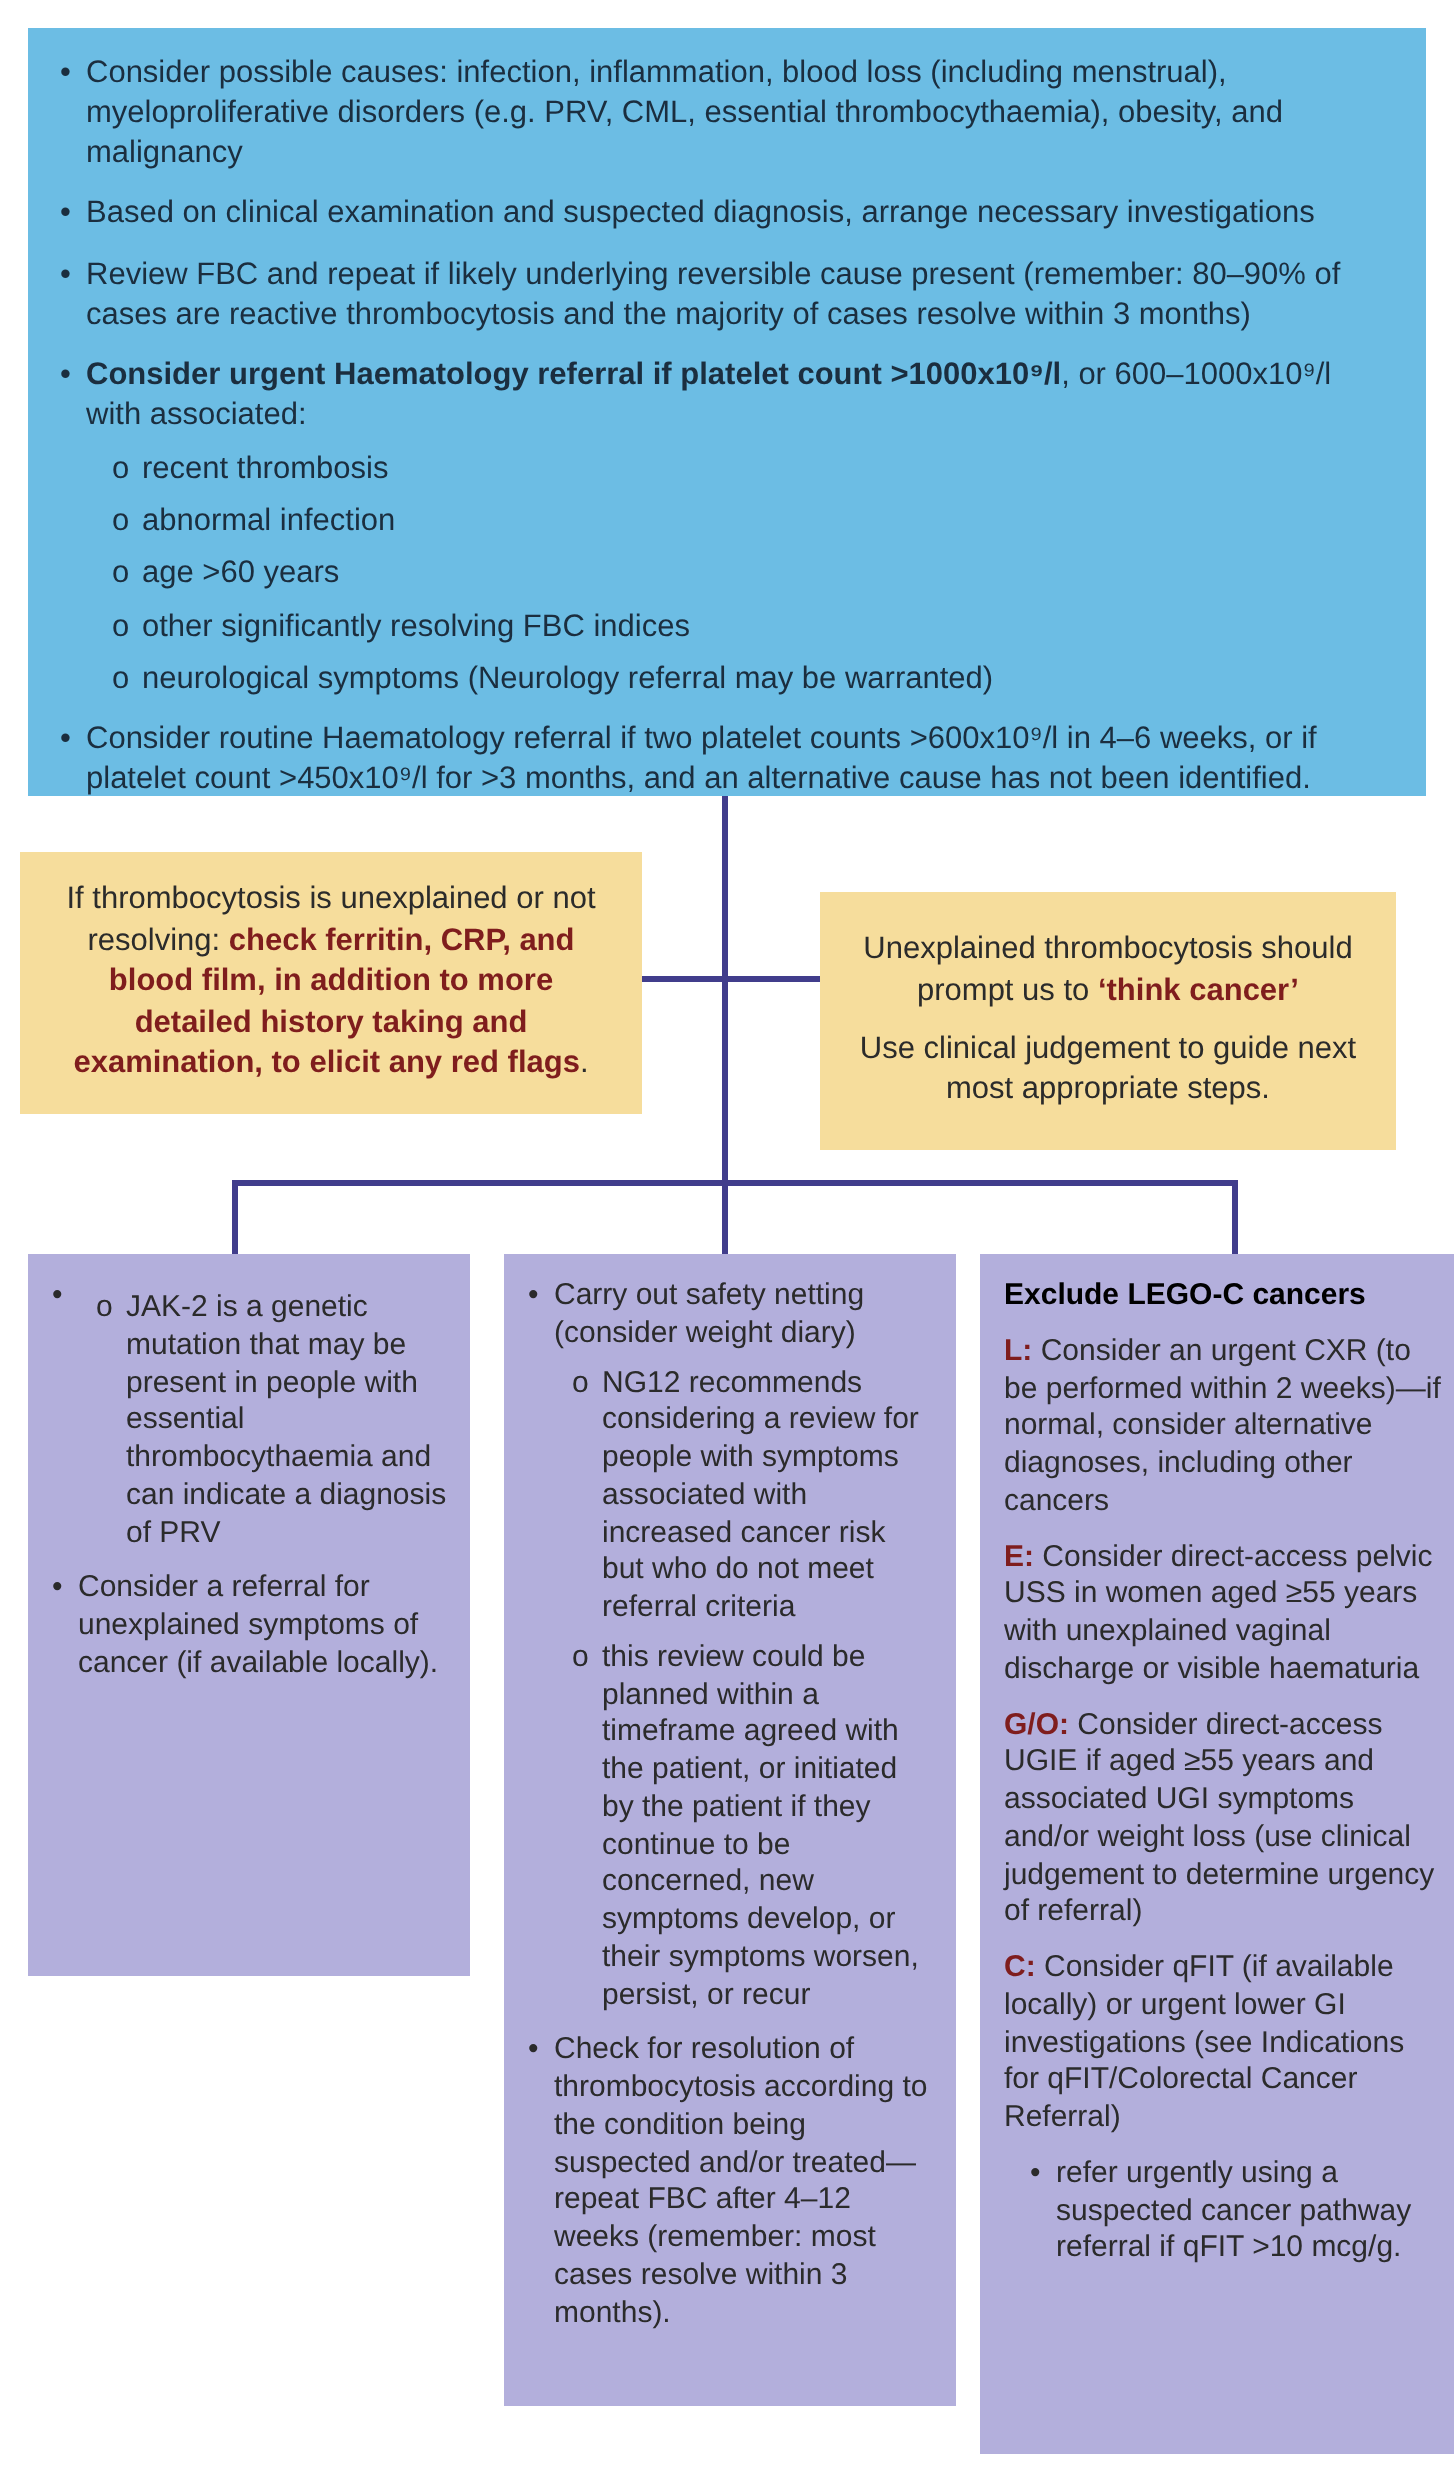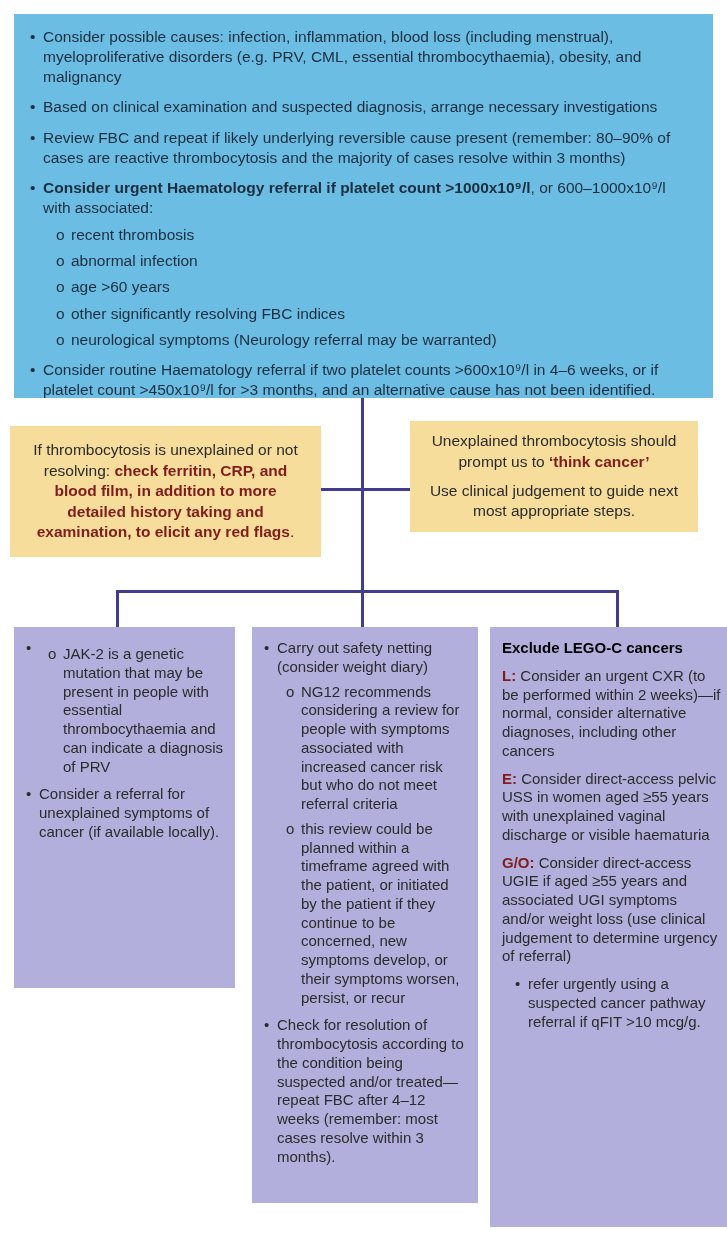--- a/index.html
+++ b/index.html
@@ -15,21 +15,21 @@
     padding:13px 16px; font-size:15.5px; line-height:1.3;
   }
 
   .yellow {
     background:var(--yellow,#f6dd9c); color:var(--dark_text,#2b2b2b);
     text-align:center; font-size:15.5px; line-height:1.32;
     display:flex; flex-direction:column; justify-content:center;
     padding:10px 14px;
   }
   .yellow-left  { left:10px;  top:426px; width:311px; height:131px; }
-  .yellow-right { left:410px; top:421px; width:288px; height:111px; }
+  .yellow-right { left:410px; top:446px; width:288px; height:129px; }
   .yellow .para + .para { margin-top:9px; }
 
   .purple {
     background:var(--purple,#b3afdc); color:var(--dark_text,#2b2b2b);
     padding:12px 11px 12px 12px; font-size:15px; line-height:1.25;
     overflow:hidden;
   }
   .purple-1 { left:14px;  top:627px; width:221px; height:361px; }
   .purple-2 { left:252px; top:627px; width:226px; height:576px; }
   .purple-3 { left:490px; top:627px; width:242px; height:600px; }
@@ -164,20 +164,21 @@
       <span class="marker">•</span>
       <div class="txt"><span>Check for resolution of thrombocytosis according to the condition being suspected and/or treated—repeat FBC after 4–12 weeks (remember: most cases resolve within 3 months).</span></div>
     </div>
   </div>
 
   <div class="panel purple purple-3">
     <div class="col3-title">Exclude LEGO-C cancers</div>
     <div class="col3-item"><span class="b">L:</span><span> Consider an urgent CXR (to be performed within 2 weeks)—if normal, consider alternative diagnoses, including other cancers</span></div>
     <div class="col3-item"><span class="b">E:</span><span> Consider direct-access pelvic USS in women aged ≥55 years with unexplained vaginal discharge or visible haematuria</span></div>
     <div class="col3-item"><span class="b">G/O:</span><span> Consider direct-access UGIE if aged ≥55 years and associated UGI symptoms and/or weight loss (use clinical judgement to determine urgency of referral)</span></div>
+    <div class="col3-item"><span class="b">C:</span><span> Consider qFIT (if available locally) or urgent lower GI investigations (see Indications for qFIT/Colorectal Cancer Referral)</span></div>
     <div class="sublist3">
       <div class="li">
         <span class="marker">•</span>
         <div class="txt">refer urgently using a suspected cancer pathway referral if qFIT &gt;10 mcg/g.</div>
       </div>
     </div>
   </div>
 
 </div>
 

